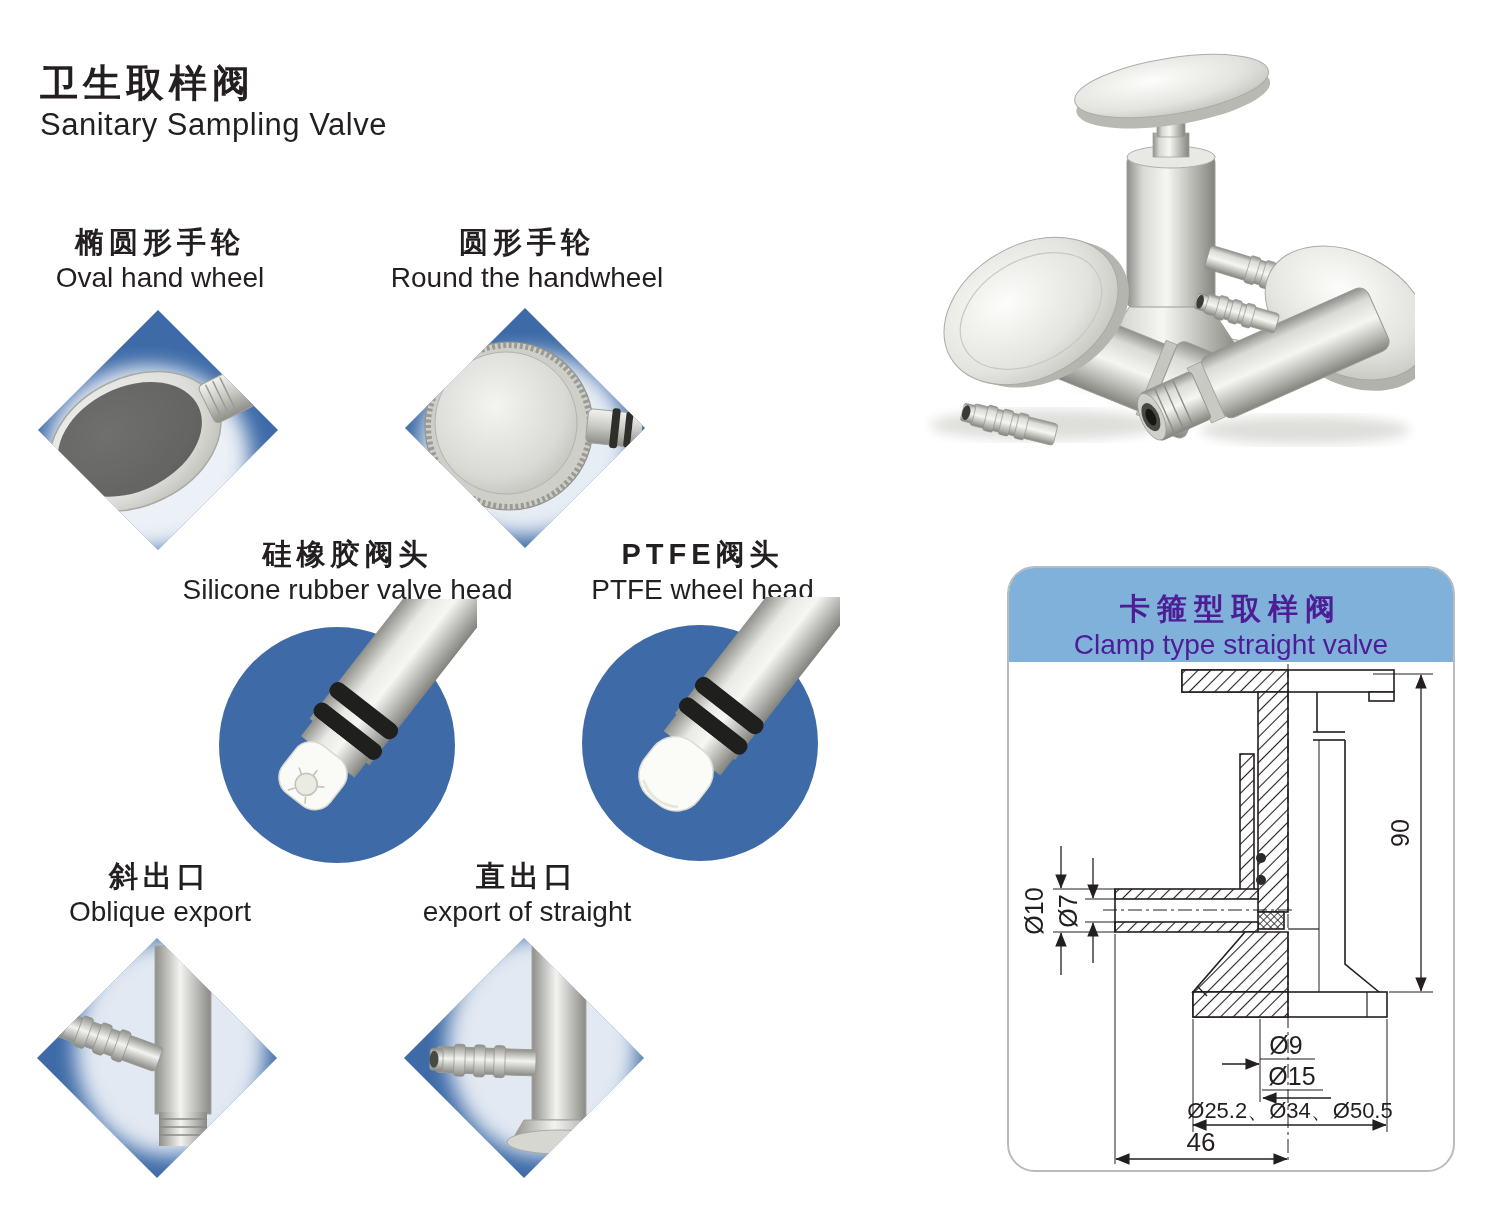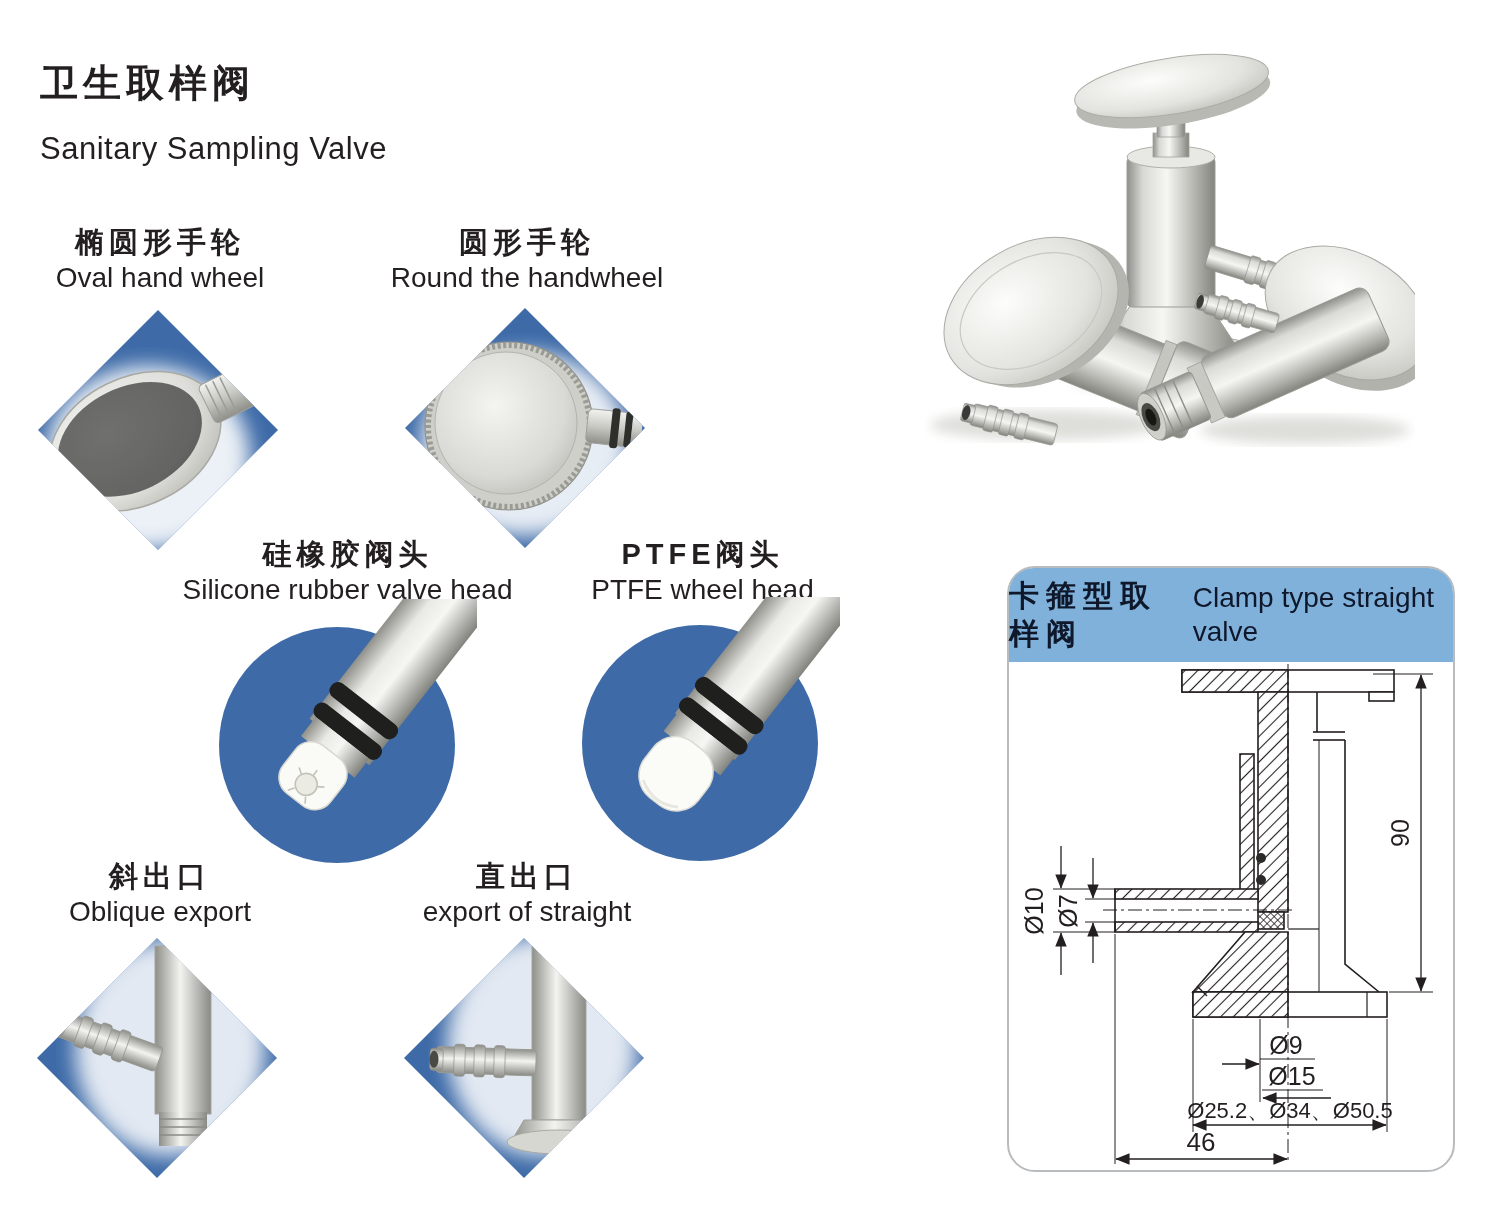--- a/index.html
+++ b/index.html
@@ -1,29 +1,29 @@
 <!DOCTYPE html>
 <html><head>
 <meta charset="utf-8">
 <style>
   html,body{margin:0;padding:0;background:#fff;}
   .page{position:relative;width:1510px;height:1221px;background:#fff;overflow:hidden;
         font-family:"Liberation Sans","DejaVu Sans",sans-serif;color:#231f20;}
   .title-block{position:absolute;left:40px;top:22px;}
   .title-cn{font-size:38px;font-weight:bold;letter-spacing:5px;line-height:46px;margin-top:38px;}
-  .title-en{font-size:31px;line-height:38px;letter-spacing:0.5px;margin-top:24px;}
+  .title-en{font-size:31px;line-height:38px;letter-spacing:0.5px;}
   .feature-label{position:absolute;text-align:center;}
   .feature-label .cn{font-size:29px;font-weight:bold;letter-spacing:5px;line-height:37px;}
   .feature-label .en{font-size:28px;line-height:34px;}
   .shape{position:absolute;}
   .panel{position:absolute;left:1007px;top:566px;width:448px;height:606px;
          border:2px solid #b9bcbe;border-radius:28px;background:#fff;box-sizing:border-box;}
   .panel-header{height:94px;background:#7fb1da;border-radius:25px 25px 0 0;
-                display:flex;flex-direction:row;align-items:center;justify-content:flex-start;
-                color:#0f172a;}
+                display:flex;flex-direction:column;align-items:center;justify-content:flex-end;
+                color:#4c1d95;}
   .panel-header .cn{font-size:30px;font-weight:bold;letter-spacing:7px;line-height:38px;}
   .panel-header .en{font-size:28px;line-height:34px;}
   .drawing{display:block;margin:0 auto;}
   svg text{font-family:"Liberation Sans","DejaVu Sans",sans-serif;fill:#231f20;}
 </style>
 </head>
 <body>
 
 <div class="page">
 

